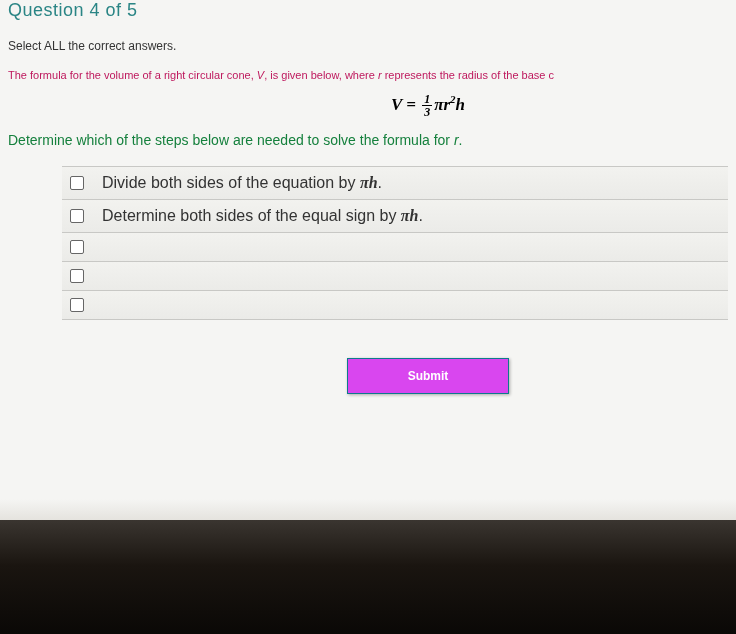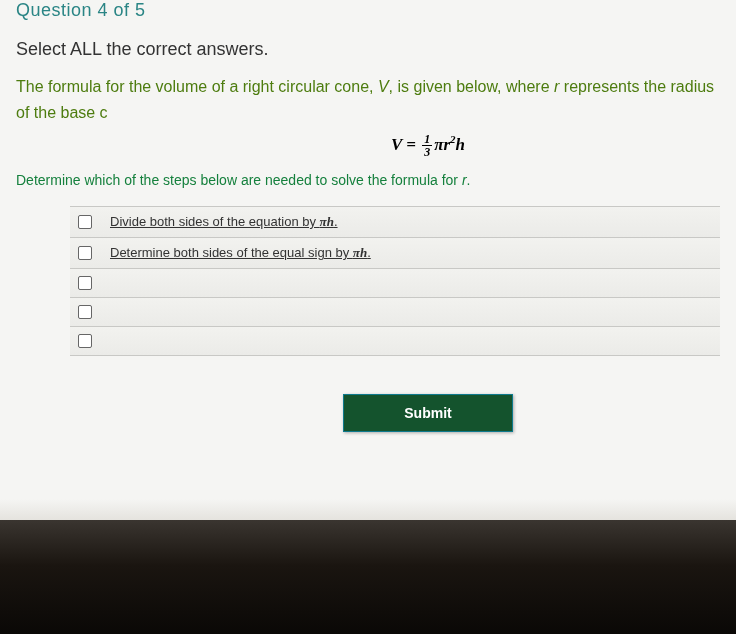--- a/index.html
+++ b/index.html
@@ -10,38 +10,38 @@
     body {
       font-family: Arial, sans-serif;
       background: #f0f0ee;
       width: 736px;
       height: 634px;
       overflow: hidden;
       position: relative;
     }
     .content-area {
       background: #f5f5f3;
-      padding: 0 16px;
+      padding: 0 8px;
       height: 520px;
     }
     .question-header {
       color: #2a8585;
       font-size: 18px;
       font-weight: 400;
       padding: 0 0 18px 0;
       letter-spacing: 0.5px;
     }
     .instruction {
       color: #333;
-      font-size: 18px;
+      font-size: 12px;
       margin-bottom: 14px;
     }
     .problem-text {
-      color: #4d7c0f;
-      font-size: 16px;
+      color: #be185d;
+      font-size: 11px;
       line-height: 1.6;
       margin-bottom: 0;
     }
     .italic {
       font-style: italic;
     }
     .formula-row {
       text-align: center;
       font-size: 17px;
       font-style: italic;
@@ -94,39 +94,38 @@
       height: 14px;
       border: 1.5px solid #666;
       border-radius: 2px;
       margin: 0 18px 0 8px;
       background: #fff;
       flex-shrink: 0;
       cursor: pointer;
     }
     .option-label {
       color: #333;
-      font-size: 13px;
-      text-decoration: underline;
+      font-size: 16px;
     }
     .math-inline {
       font-family: 'Times New Roman', serif;
       font-style: italic;
       font-weight: bold;
     }
     .submit-wrapper {
       text-align: center;
       margin-top: 38px;
       padding-left: 120px;
     }
     .submit-btn {
-      background: #14532d;
+      background: #d946ef;
       color: #fff;
       border: 1px solid #0e7a8c;
       padding: 10px 60px;
-      font-size: 14px;
+      font-size: 12px;
       font-weight: bold;
       cursor: pointer;
       box-shadow: 1px 1px 3px rgba(0,0,0,0.3);
     }
     .dark-bottom {
       position: absolute;
       bottom: 0;
       left: 0;
       right: 0;
       height: 114px;

